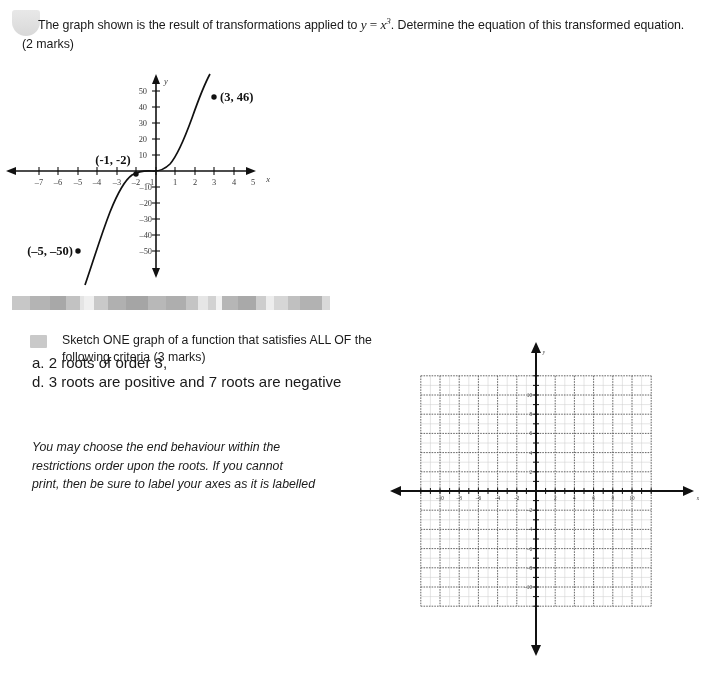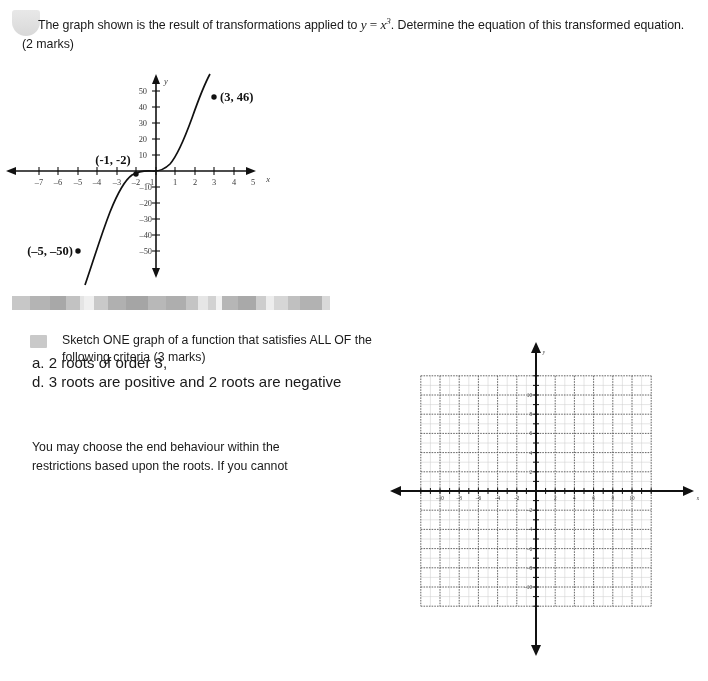--- a/index.html
+++ b/index.html
@@ -125,20 +125,21 @@
     line-height: 18.5px;
   }
   #q2-criteria div { white-space: nowrap; }
   #q2-note {
     position: absolute;
     left: 32px;
     top: 108px;
     width: 330px;
     font-size: 12.3px;
     line-height: 18.5px;
+    font-style: italic;
   }
 
   
   #graph2 {
     position: absolute;
     left: 388px;
     top: 340px;
     width: 320px;
     height: 325px;
   }
@@ -278,26 +279,27 @@
     <div class="seg" style="left: 288px; width: 22px; background: rgb(178, 178, 178);"></div>
     <div class="seg" style="left: 310px; width: 8px; background: rgb(217, 217, 217);"></div>
   </div>
 
 <div id="q2-block">
   <div id="q2-marker"></div>
   <div id="q2-heading">Sketch ONE graph of a function that satisfies ALL OF the following criteria (3 marks)</div>
 
   <div id="q2-criteria">
     <div>a.  2 roots of order 3,</div>
-    <div>d. 3 roots are positive and 2 roots are negative</div>
+    <div>d. 3 roots are positive and 7 roots are negative</div>
   </div>
 
   <div id="q2-note">
     <div>You may choose the end behaviour within the</div>
-    <div>restrictions based upon the roots.  If you cannot</div>
+    <div>restrictions order upon the roots.  If you cannot</div>
+    <div>print, then be sure to label your axes as it is labelled</div>
   </div>
 </div>
 
 <div id="graph2">
   <svg width="320" height="325" viewBox="0 0 320 325">
     <g id="grid-minor-lines">
         <line x1="42.400000000000006" y1="35.80000000000001" x2="42.400000000000006" y2="266.2" stroke="#cfcfcf" stroke-width="0.55"></line>
         <line x1="32.80000000000001" y1="45.400000000000006" x2="263.2" y2="45.400000000000006" stroke="#cfcfcf" stroke-width="0.55"></line>
         <line x1="61.60000000000001" y1="35.80000000000001" x2="61.60000000000001" y2="266.2" stroke="#cfcfcf" stroke-width="0.55"></line>
         <line x1="32.80000000000001" y1="64.60000000000001" x2="263.2" y2="64.60000000000001" stroke="#cfcfcf" stroke-width="0.55"></line>

